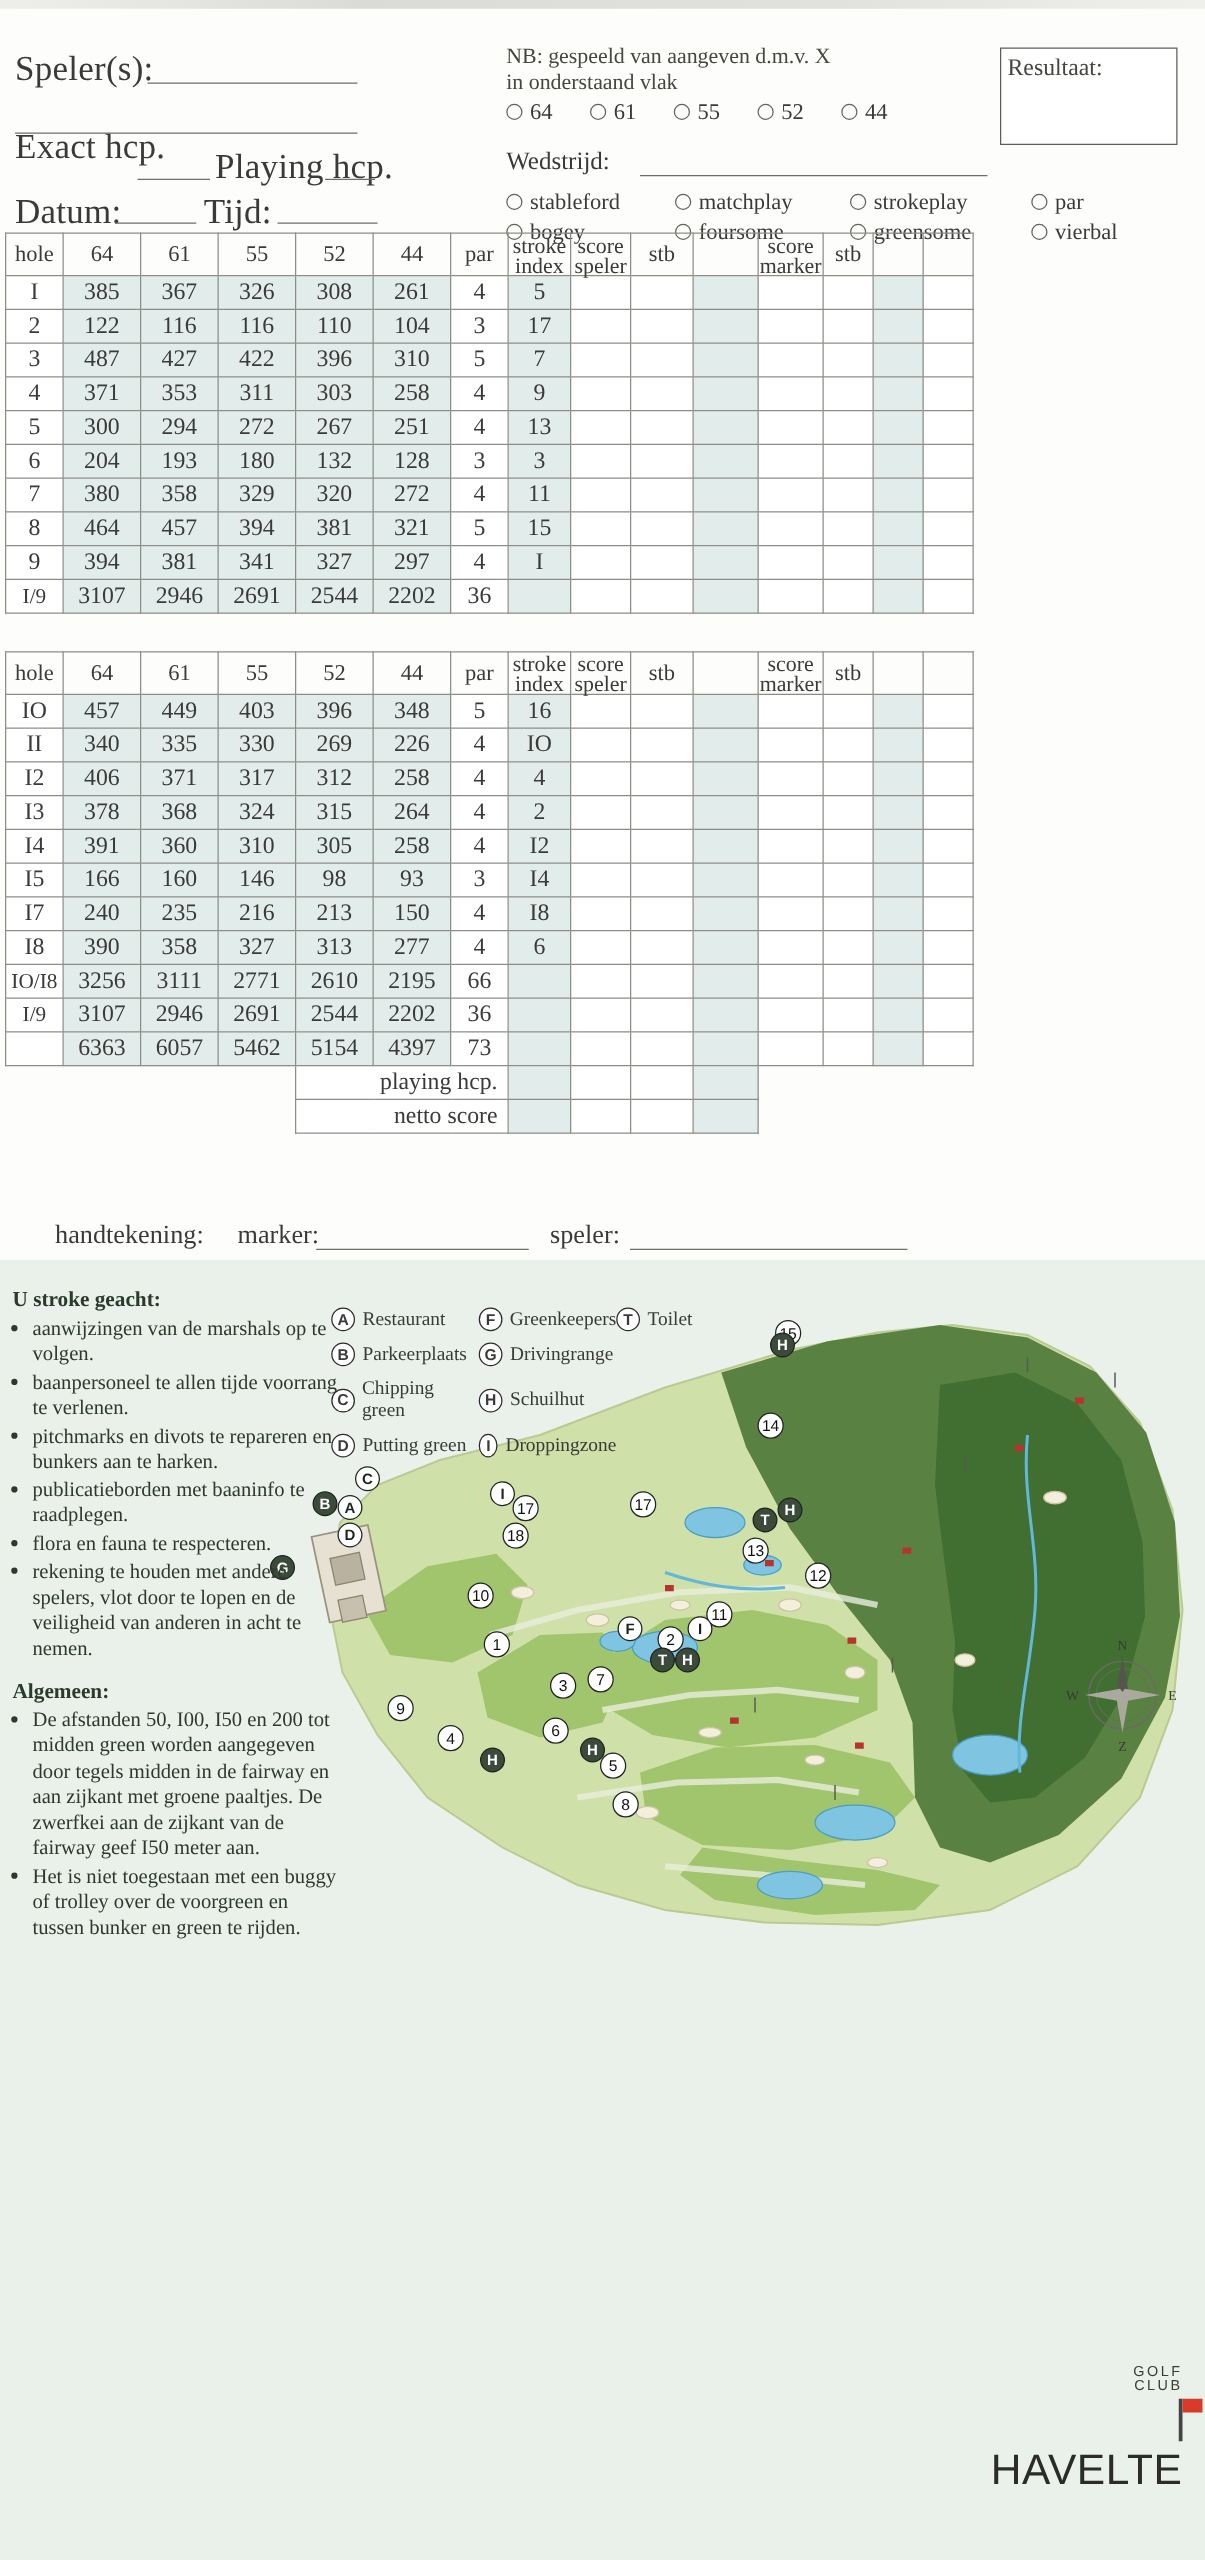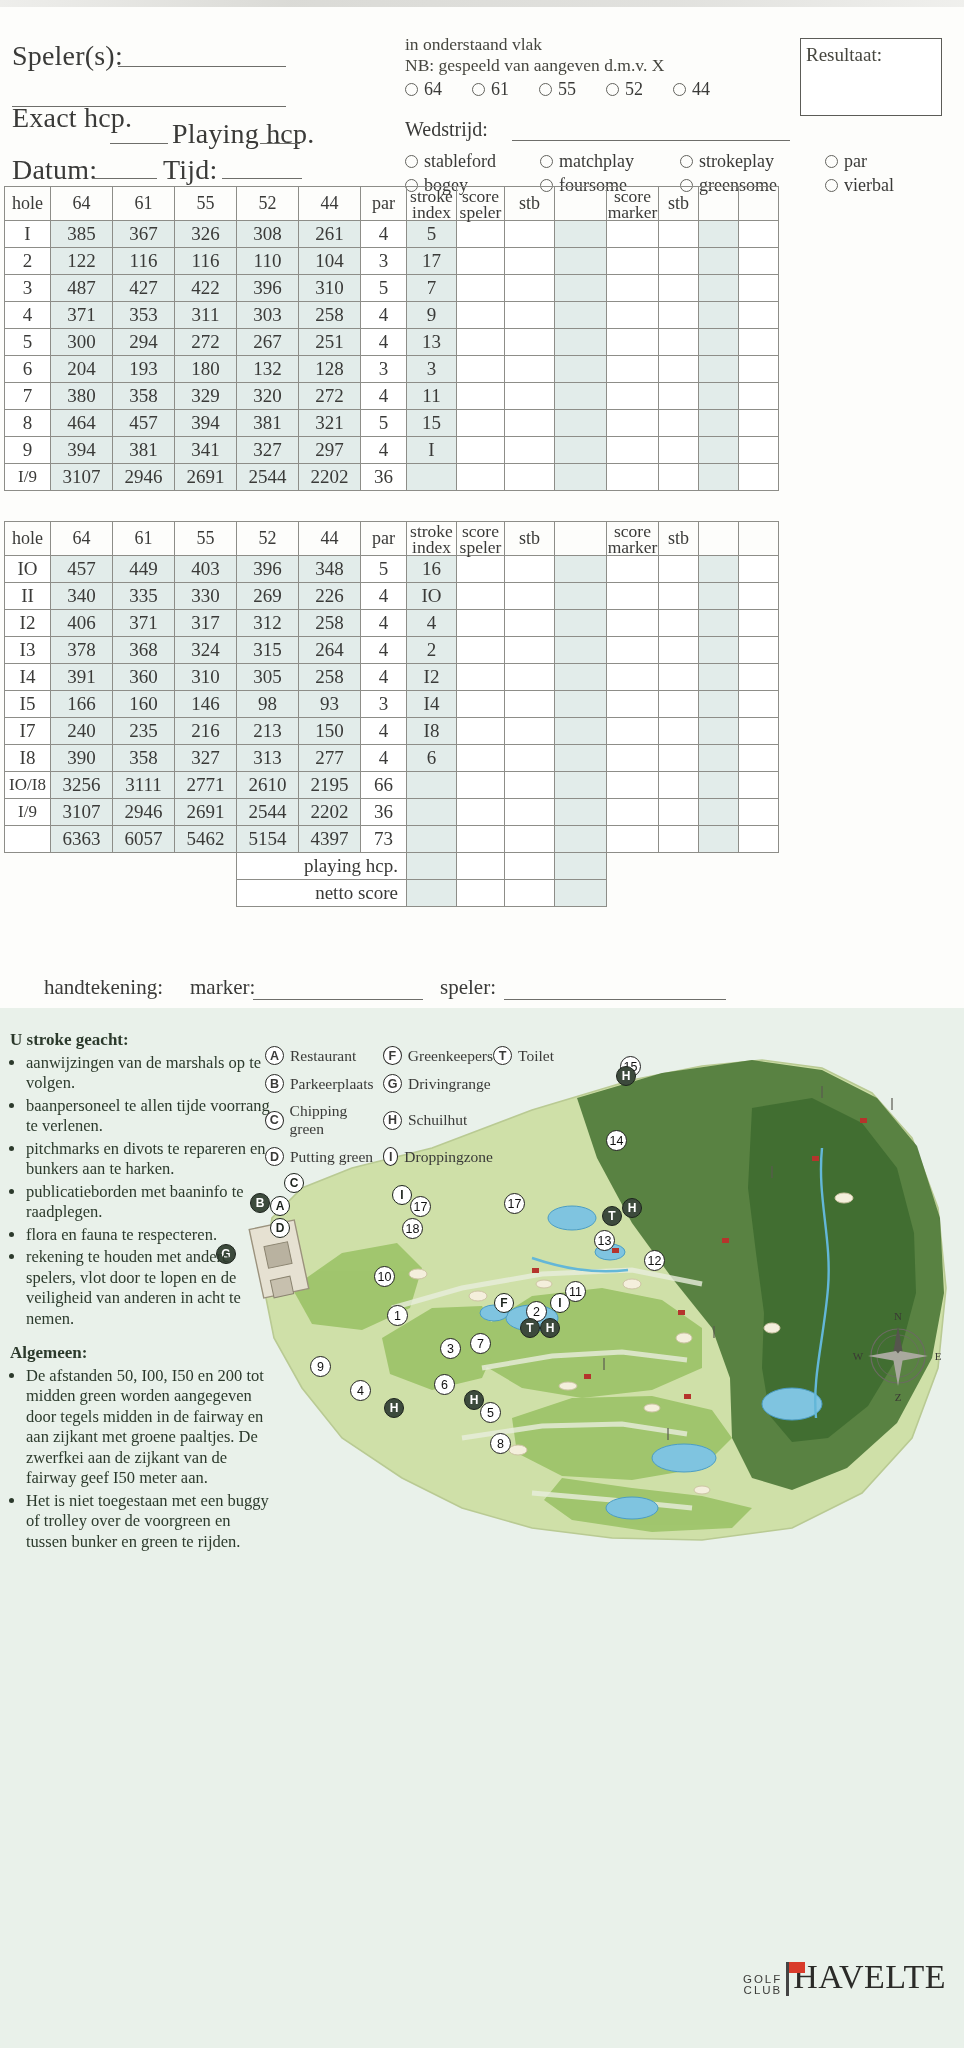--- a/index.html
+++ b/index.html
@@ -86,24 +86,24 @@
               border:1.3px solid #222; background:#fff; color:#111;
               font-size:12.5px; font-family:"Liberation Sans",sans-serif;
               display:flex; align-items:center; justify-content:center; }
   .fac { position:absolute; width:20px; height:20px; border-radius:50%;
          display:flex; align-items:center; justify-content:center;
          font-size:12px; font-weight:bold; color:#fff;
          font-family:"Liberation Sans",sans-serif; background:#3c4a3c; border:1px solid #1d241d; }
   .fac.light { background:#ffffff; color:#1d241d; }
 
   .compass { position:absolute; right:18px; top:300px; width:96px; height:96px; }
-  .brand { position:absolute; right:18px; bottom:52px; display:flex; align-items:flex-end; gap:4px; }
+  .brand { position:absolute; right:18px; bottom:52px; display:flex; align-items:flex-end; gap:4px;flex-direction:column; }
   .brand .gc { font-size:11.5px; line-height:11px; letter-spacing:2px;
                font-family:"Liberation Sans",sans-serif; color:#3b3b38; text-align:right; }
-  .brand .name { font-size:34px; letter-spacing:.5px; color:#2b2b28; font-family:Liberation Serif, serif; }
+  .brand .name { font-size:34px; letter-spacing:.5px; color:#2b2b28; font-family:Liberation Sans, sans-serif; }
   .flagpole { width:3px; height:34px; background:#444; position:relative; }
   .flagpole:before { content:""; position:absolute; left:3px; top:0; width:16px; height:11px; background:#d93b2b; }
 </style>
 </head>
 <body>
 
 <div class="card">
 
   <div class="edge-top"></div>
 
@@ -117,22 +117,22 @@
     <div class="rule" style="left:110px; top:125px; width:58px;"></div>
     <div class="fld" style="left:172px; top:100px;">Playing hcp.</div>
     <div class="rule" style="left:260px; top:125px; width:40px;"></div>
 
     <div class="fld" style="left:12px; top:136px;">Datum:</div>
     <div class="rule" style="left:92px; top:160px; width:65px;"></div>
     <div class="fld" style="left:163px; top:136px;">Tijd:</div>
     <div class="rule" style="left:222px; top:160px; width:80px;"></div>
 
     <div class="hdr-right">
+      <div class="nb-line">NB: gespeeld van aangeven d.m.v.  X</div>
       <div class="nb-line">in onderstaand vlak</div>
-      <div class="nb-line">NB: gespeeld van aangeven d.m.v.  X</div>
       <div class="radio-row">
         <div class="radio-item" style="width:67px">
           <span class="circ"></span>
           <span>64</span>
         </div>
         <div class="radio-item" style="width:67px">
           <span class="circ"></span>
           <span>61</span>
         </div>
         <div class="radio-item" style="width:67px">

